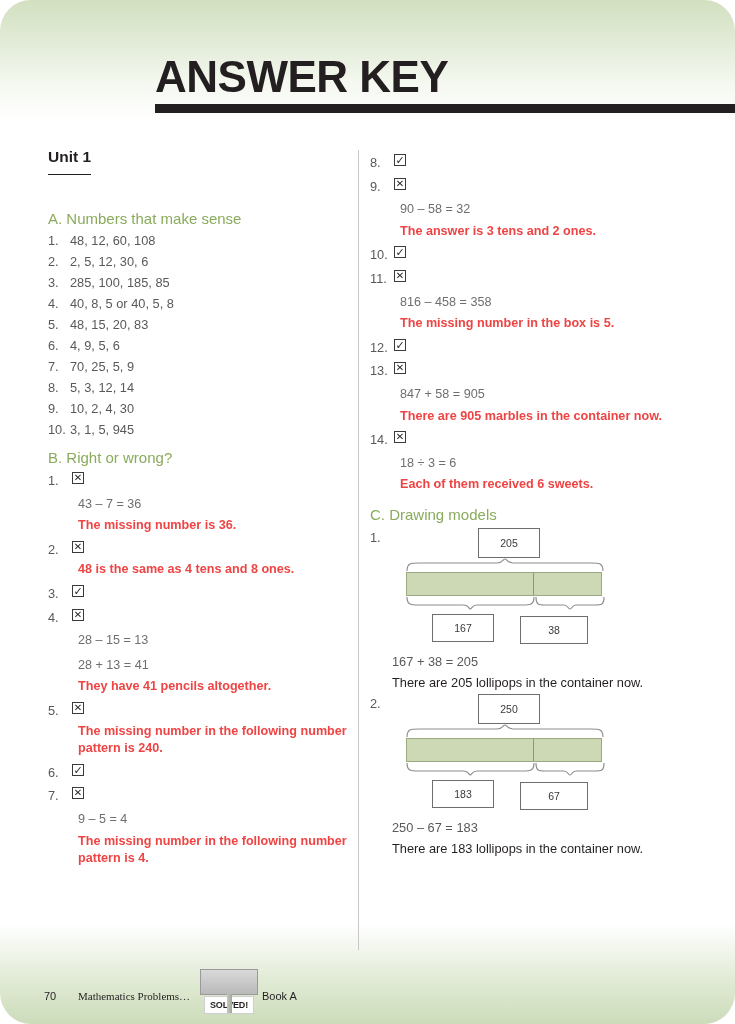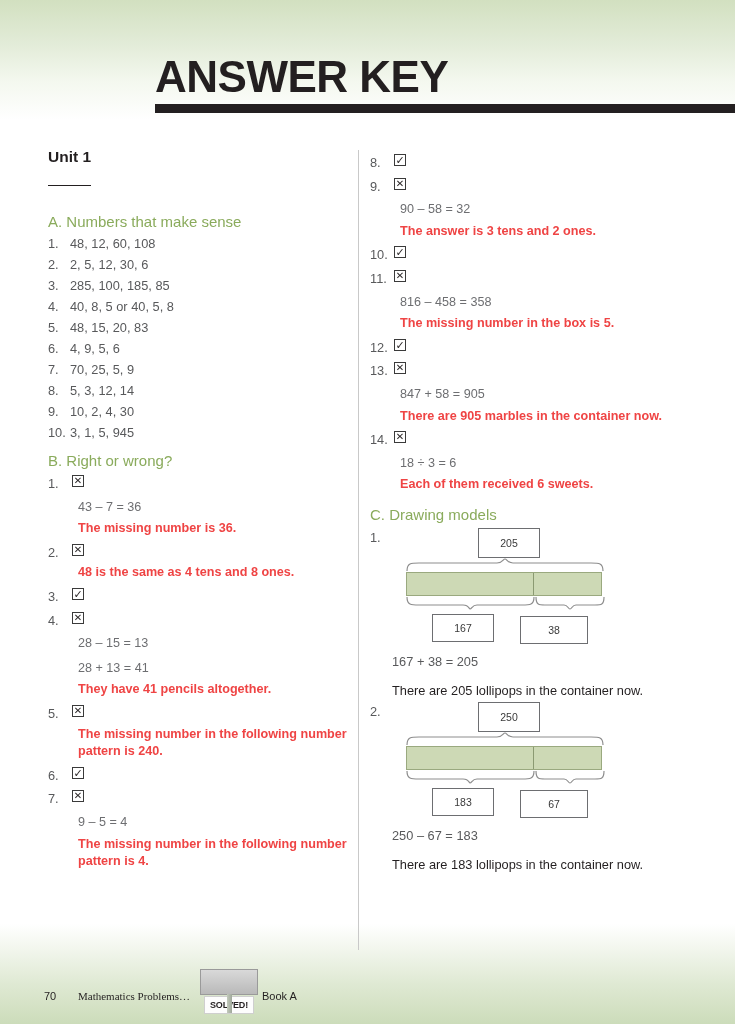--- a/index.html
+++ b/index.html
@@ -4,21 +4,21 @@
 <style>
   html,body{margin:0;padding:0;}
   body{
     width:735px;height:1024px;
     background:#ffffff;
     font-family:"Liberation Sans", sans-serif;
     color:#231f20;
     position:relative;
     overflow:hidden;
   }
-  .page{position:relative;width:735px;height:1024px;overflow:hidden;}
+  .page{position:relative;width:735px;height:1024px;overflow:hidden;border-radius:31px;}
   .grad-top{
     position:absolute;left:0;top:0;width:735px;height:120px;
     background:linear-gradient(to bottom,#d2e0c0 0%,#e3ecd9 38%,#f4f8ef 68%,#ffffff 100%);
   }
   .grad-bottom{
     position:absolute;left:0;bottom:0;width:735px;height:100px;
     background:linear-gradient(to top,#ccdcba 0%,#dfe9d3 40%,#f2f6ed 75%,#ffffff 100%);
   }
   .content{position:absolute;left:0;top:0;width:735px;height:1024px;}
 
@@ -39,21 +39,21 @@
   .col-right{left:370px;width:320px;}
   .divider{
     position:absolute;left:358px;top:150px;width:1px;height:800px;
     background:#c9c9c9;
   }
 
   
   .unit-head{
     font-size:15.5px;font-weight:bold;color:#231f20;
     border-bottom:1.6px solid #231f20;display:inline-block;
-    padding-bottom:19px;margin-bottom:18px;
+    padding-bottom:8px;margin-bottom:26px;
   }
   .sec-head{
     font-size:15px;color:#8aab5c;margin:9px 0 5px 0;font-weight:normal;
   }
 
   
   .nlist{margin:0;padding:0;list-style:none;}
   .nrow{display:flex;align-items:flex-start;margin-bottom:2.5px;}
   .num{
     width:22px;flex:0 0 22px;text-align:left;
@@ -102,21 +102,21 @@
   .bar{
     position:absolute;left:14px;top:44px;width:196px;height:24px;
     border:1px solid #9aa97f;box-sizing:border-box;background:#cdd9b5;
   }
   .bar .split{
     position:absolute;left:65%;top:0;width:1px;height:100%;background:#8b9a72;
   }
   .vbox.part1{left:40px;top:86px;width:62px;height:28px;}
   .vbox.part2{left:128px;top:88px;width:68px;height:28px;}
   .eqn{margin:10px 0 0 22px;font-size:12.8px;color:#58595b;}
-  .narr{margin:13px 0 0 22px;font-size:12.8px;color:#231f20;max-width:268px;line-height:1.4;}
+  .narr{margin:5px 0 0 22px;font-size:12.8px;color:#231f20;max-width:268px;line-height:1.4;}
 
   
   .footer{
     position:absolute;left:0;bottom:0;width:735px;height:60px;
   }
   .pnum{position:absolute;left:44px;bottom:22px;font-size:11px;color:#231f20;}
   .ftitle{position:absolute;left:78px;bottom:22px;font-size:11px;color:#231f20;font-family:Liberation Serif, serif;}
   .fbook{position:absolute;left:262px;bottom:22px;font-size:11px;color:#231f20;}
   .sign{position:absolute;left:200px;bottom:11px;width:58px;height:46px;}
   .sign-board{

